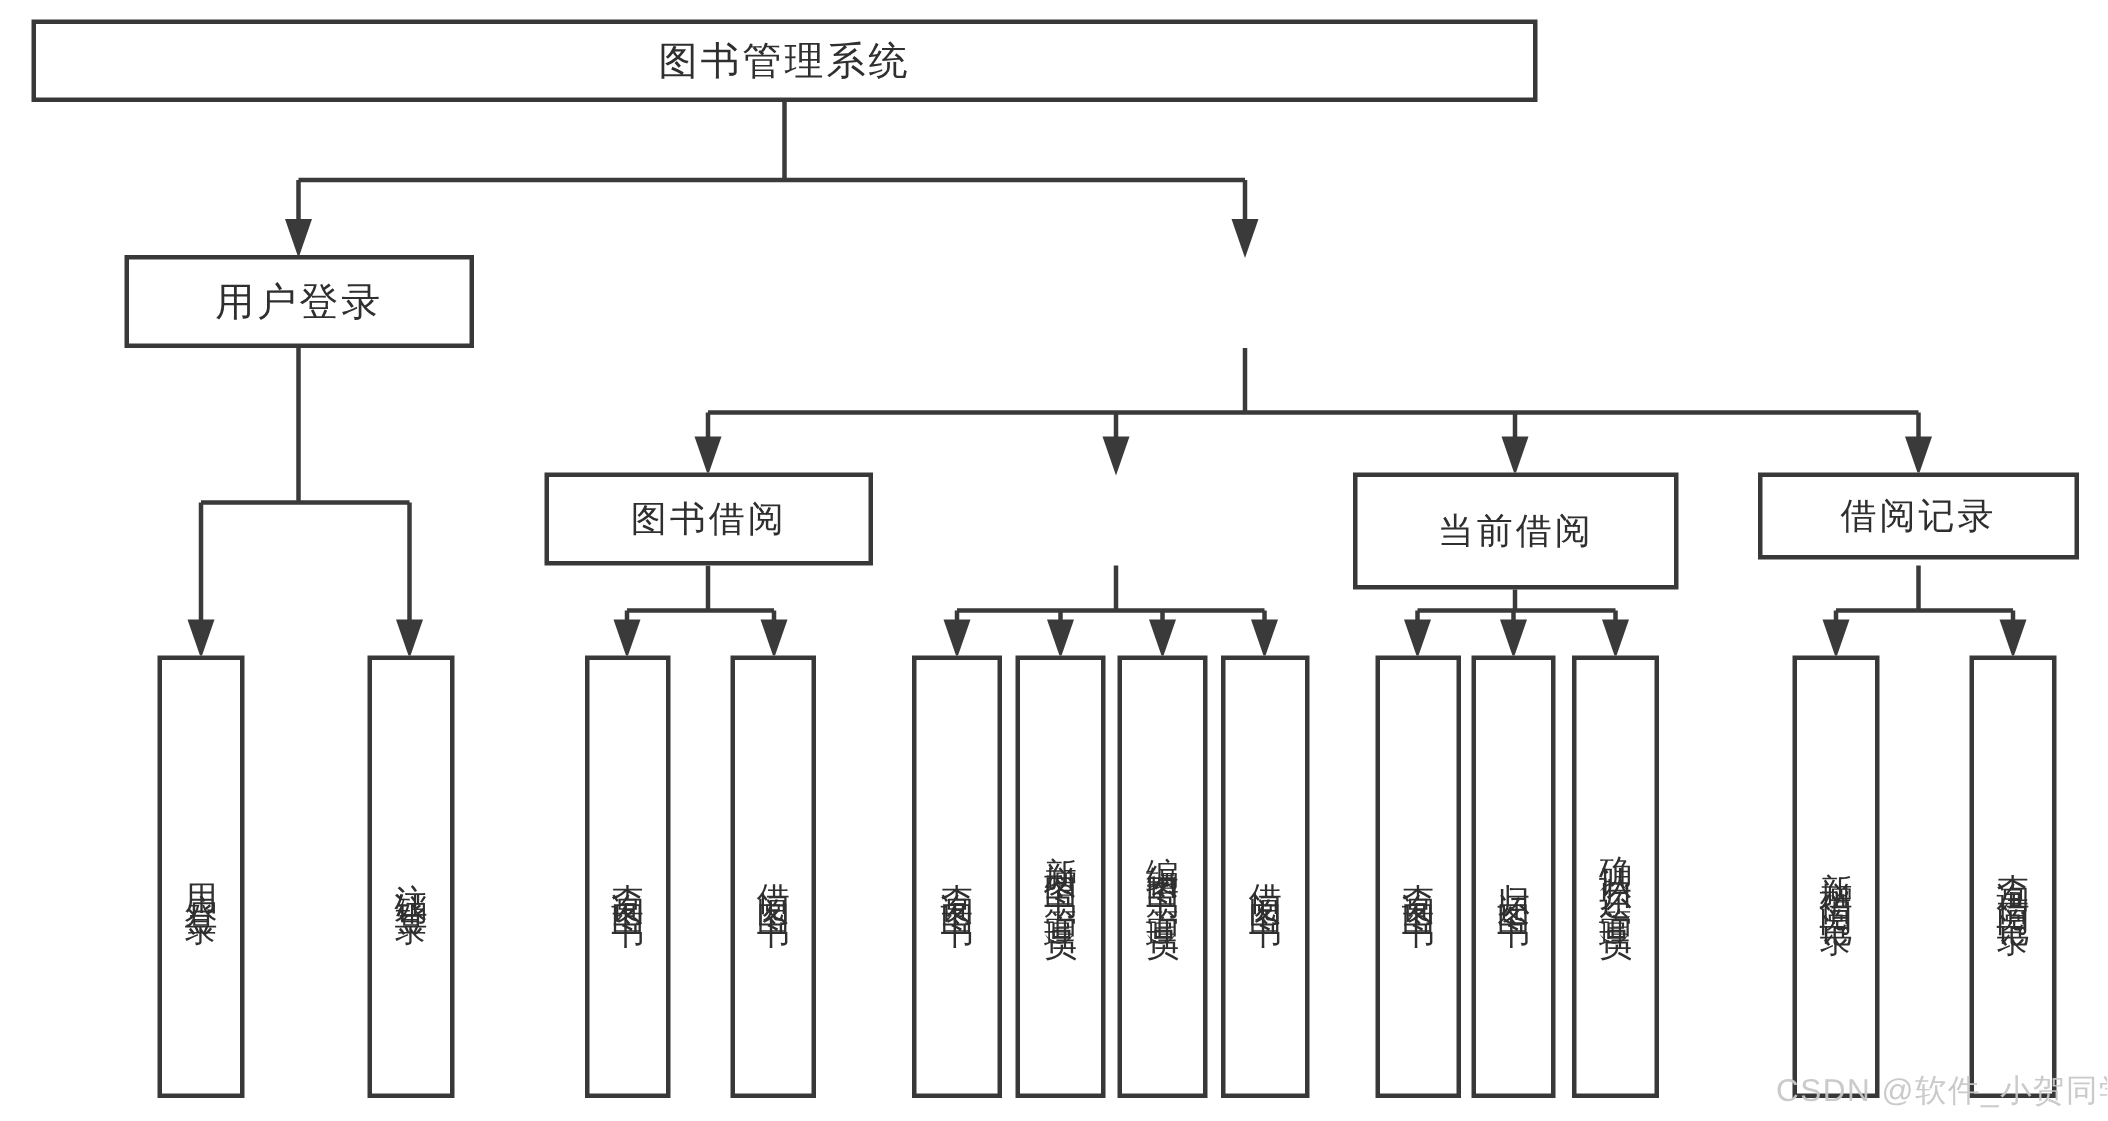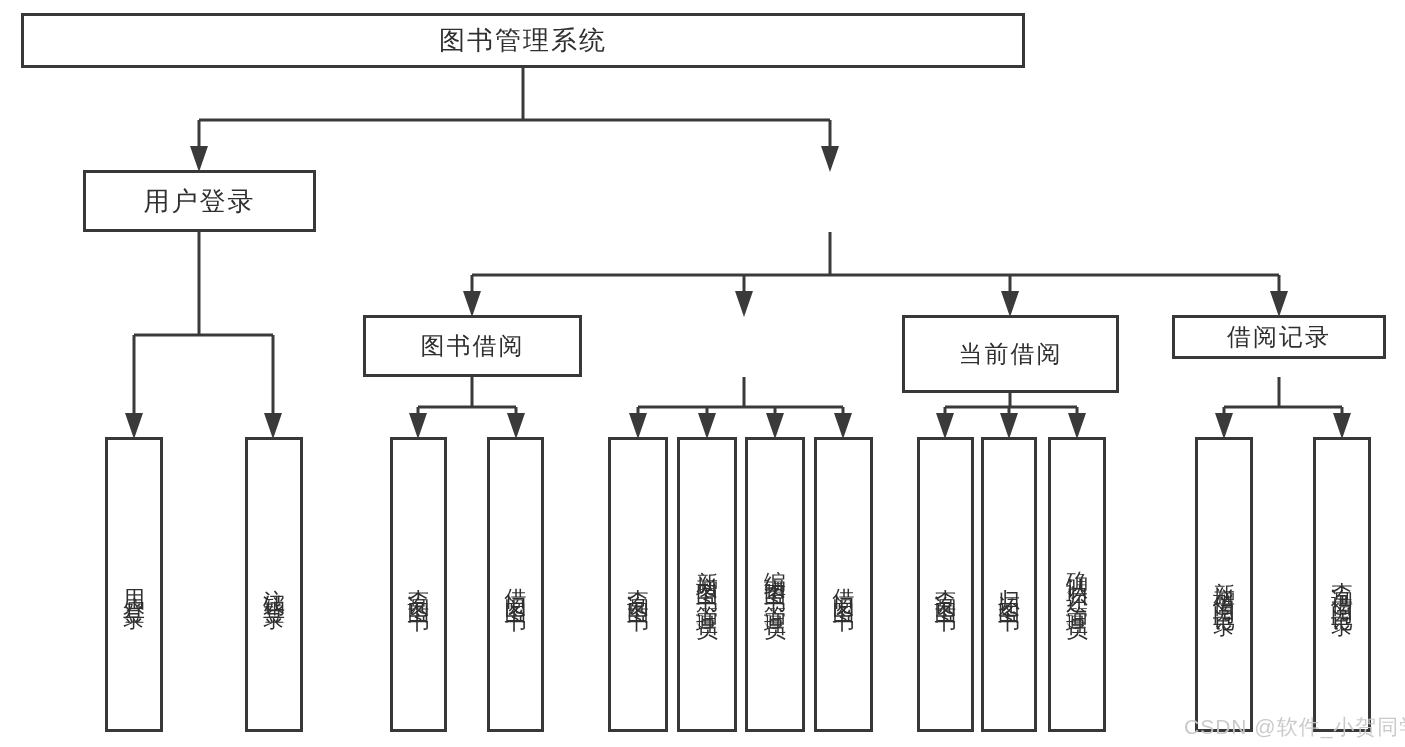--- a/index.html
+++ b/index.html
@@ -112,21 +112,21 @@
   <div class="box level1-box" style="left:83px;top:170px;width:233px;height:62px">
     <span class="htext">用户登录</span>
   </div>
 
   <div class="box level2-box" style="left:363px;top:315px;width:219px;height:62px">
     <span class="htext">图书借阅</span>
   </div>
   <div class="box level2-box" style="left:902px;top:315px;width:217px;height:78px">
     <span class="htext">当前借阅</span>
   </div>
-  <div class="box level2-box" style="left:1172px;top:315px;width:214px;height:44px">
+  <div class="box level2-box" style="left:1172px;top:315px;width:214px;height:58px">
     <span class="htext">借阅记录</span>
   </div>
 
   <div class="box leaf" style="left:105px;top:437px;width:58px;height:295px">
     <span class="vtext">用户登录</span>
   </div>
   <div class="box leaf" style="left:245px;top:437px;width:58px;height:295px">
     <span class="vtext">注销登录</span>
   </div>
 

